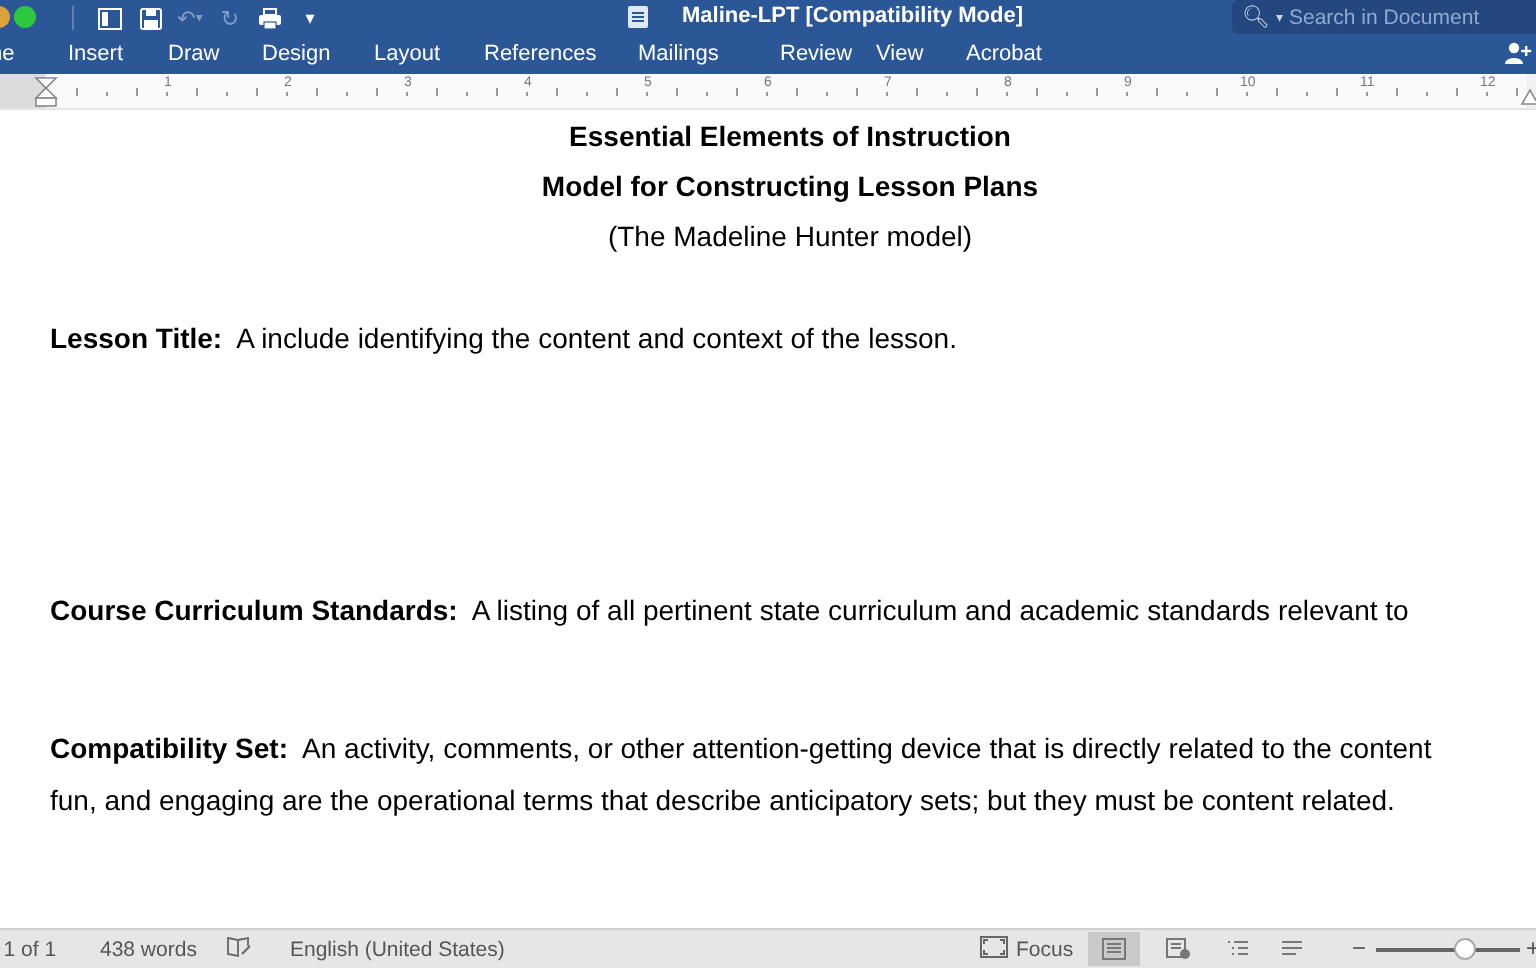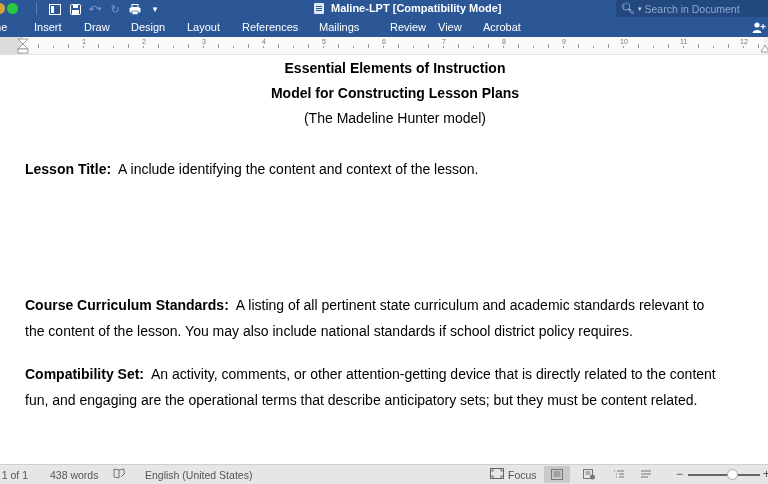--- a/index.html
+++ b/index.html
@@ -8,21 +8,21 @@
   
   .titlebar { position: absolute; left: 0; top: 0; width: 768px; height: 18px; background: #2b5797; color: #fff; }
   .titlebar .traffic { position: absolute; top: 3px; width: 11px; height: 11px; border-radius: 50%; }
   .titlebar .t-yellow { left: -6px; background: #d9a23b; }
   .titlebar .t-green { left: 7px; background: #2bc840; }
   .qat { position: absolute; left: 36px; top: 1px; display: flex; align-items: center; gap: 0; height: 16px; }
   .qat .sep { width: 1px; height: 12px; background: #5f80b5; margin: 0 8px 0 0; }
   .qat .btn { width: 20px; height: 16px; display: flex; align-items: center; justify-content: center; color: #fff; font-size: 11px; }
   .qat .btn.dim { color: #7f9cc9; }
   .qat svg { display: block; }
-  .doc-title { position: absolute; left: 314px; top: 2px; font-size: 11px; font-weight: bold; color: #fff; display: flex; align-items: center; gap: 7px; white-space: nowrap; }
+  .doc-title { position: absolute; left: 314px; top: 2px; font-size: 11px; font-weight: bold; color: #fff; display: flex; align-items: center; gap: 17px; white-space: nowrap; }
   .doc-title .doc-icon { width: 10px; height: 11px; background: #dfe8f5; border-radius: 1px; position: relative; }
   .doc-title .doc-icon::after { content: ""; position: absolute; left: 2px; top: 3px; width: 6px; height: 1px; background: #2b5797; box-shadow: 0 2px 0 #2b5797, 0 4px 0 #2b5797; }
   .search-box { position: absolute; left: 616px; top: 0; width: 152px; height: 17px; background: #22487f; border-radius: 3px 0 0 3px; color: #8fa9d3; font-size: 10.5px; display: flex; align-items: center; padding-left: 5px; gap: 3px; }
   .search-box .q { color: #c9d6ea; font-size: 11px; }
 
   
   .ribbon { position: absolute; left: 0; top: 18px; width: 768px; height: 19px; background: #2b5797; color: #fff; }
   .ribbon .tab { position: absolute; top: 3px; font-size: 11px; color: #fff; white-space: nowrap; }
   .ribbon .share { position: absolute; right: 2px; top: 2px; width: 14px; height: 14px; color: #fff; }
 
@@ -195,21 +195,20 @@
   <div class="heading b" style="top:30px">Model for Constructing Lesson Plans</div>
   <div class="heading" style="top:55px">(The Madeline Hunter model)</div>
 
   <div class="para" style="top:102px">
     <div><b>Lesson Title:</b>&nbsp; <span>A include identifying the content and context of the lesson.</span></div>
   </div>
 
 
   <div class="para" style="top:238px">
     <div><b>Course Curriculum Standards:</b>&nbsp; <span>A listing of all pertinent state curriculum and academic standards relevant to</span></div>
-    <div>the content of the lesson.  You may also include national standards if school district policy requires.</div>
   </div>
 
   <div class="para" style="top:307px">
     <div><b>Compatibility Set:</b>&nbsp; <span>An activity, comments, or other attention-getting device that is directly related to the content</span></div>
     <div>fun, and engaging are the operational terms that describe anticipatory sets; but they must be content related.</div>
   </div>
 </div>
 
 <div class="statusbar">
   <span class="item" style="left:-7px">e 1 of 1</span>

